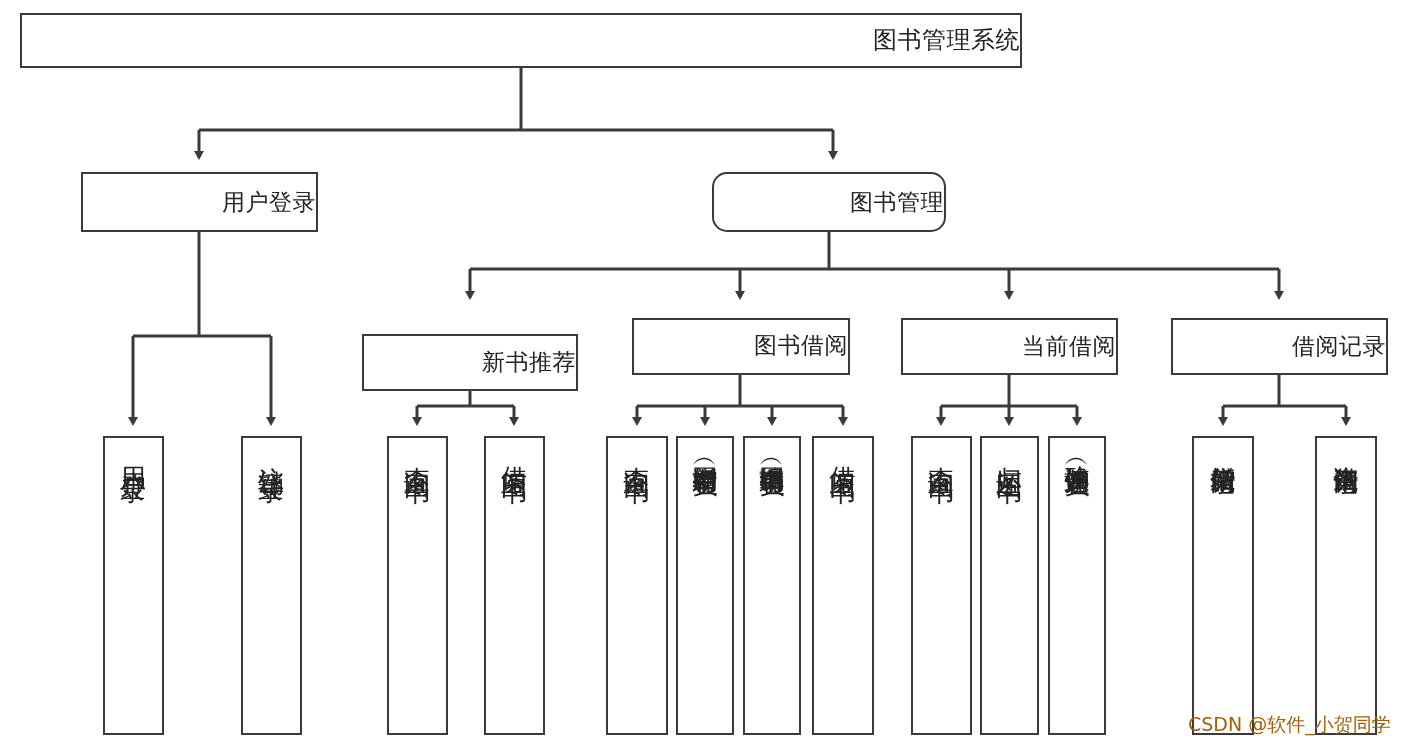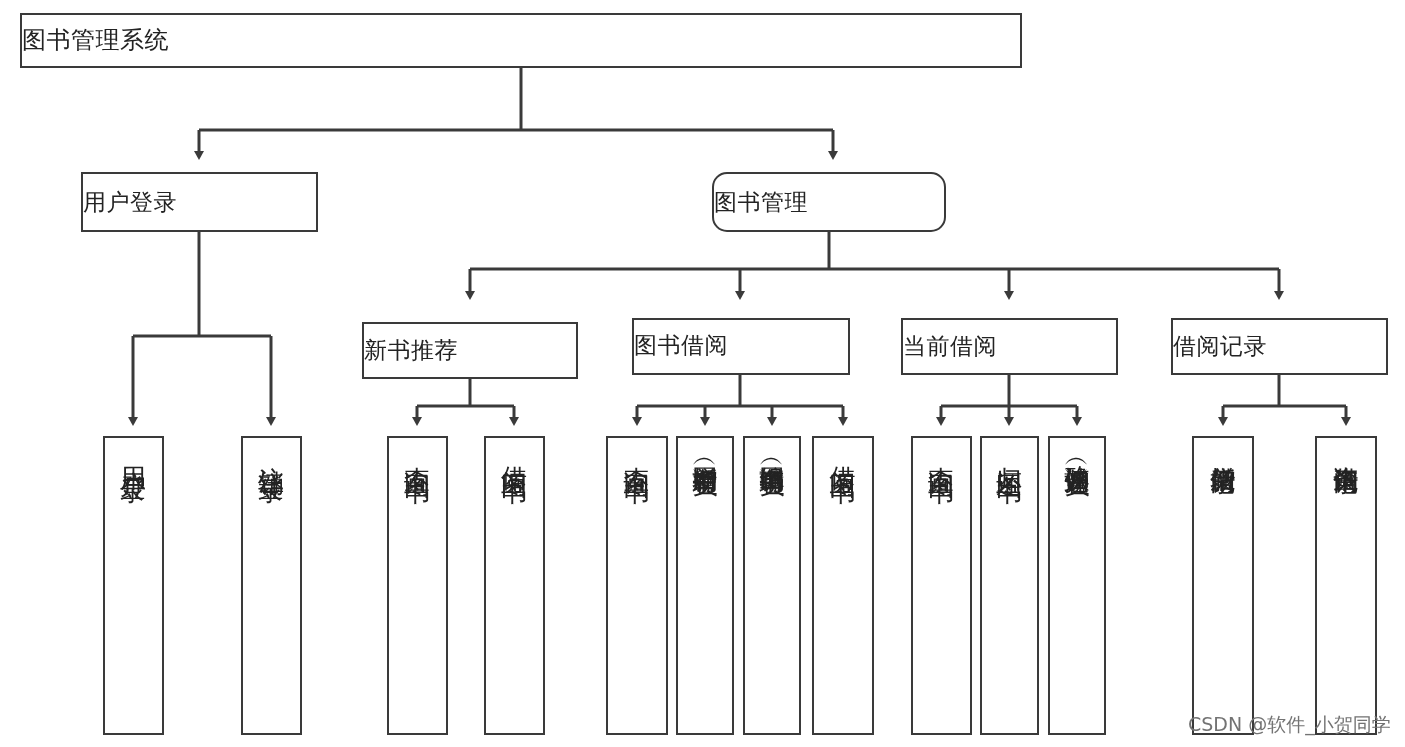--- a/index.html
+++ b/index.html
@@ -24,21 +24,21 @@
     height: 747px;
     pointer-events: none;
   }
   .node {
     position: absolute;
     box-sizing: border-box;
     background: #ffffff;
     border: 2px solid #3a3a3a;
     display: flex;
     align-items: center;
-    justify-content: flex-start;
+    justify-content: flex-end;
     z-index: 2;
   }
   .node .label {
     color: #232323;
     letter-spacing: 0.5px;
     white-space: nowrap;
     line-height: 1.08;
   }
   .node.h .label {
     font-size: 23px;
@@ -61,21 +61,21 @@
   }
   .node.v.tall .label {
     font-size: 25px;
     letter-spacing: 1px;
   }
   .watermark {
     position: absolute;
     left: 1188px;
     top: 712px;
     font-size: 19px;
-    color: #737373;
+    color: #a16207;
     white-space: nowrap;
     z-index: 5;
     font-family: "DejaVu Sans", "Liberation Sans", sans-serif;
   }
 </style>
 </head>
 <body>
 
 <div id="canvas">
 
@@ -133,21 +133,21 @@
     <span class="label">图书管理系统</span>
   </div>
 
   <div class="node h" style="left:81px; top:172px; width:237px; height:60px;">
     <span class="label">用户登录</span>
   </div>
   <div class="node h" style="left:712px; top:172px; width:234px; height:60px;border-radius:15px;">
     <span class="label">图书管理</span>
   </div>
 
-  <div class="node h" style="left:362px; top:322px; width:216px; height:57px;">
+  <div class="node h" style="left:362px; top:334px; width:216px; height:57px;">
     <span class="label">新书推荐</span>
   </div>
   <div class="node h" style="left:632px; top:318px; width:218px; height:57px;font-family:Liberation Serif, serif;">
     <span class="label">图书借阅</span>
   </div>
   <div class="node h" style="left:1171px; top:318px; width:217px; height:57px;">
     <span class="label">借阅记录</span>
   </div>
   <div class="node h" style="left:901px; top:318px; width:217px; height:57px;">
     <span class="label">当前借阅</span>

